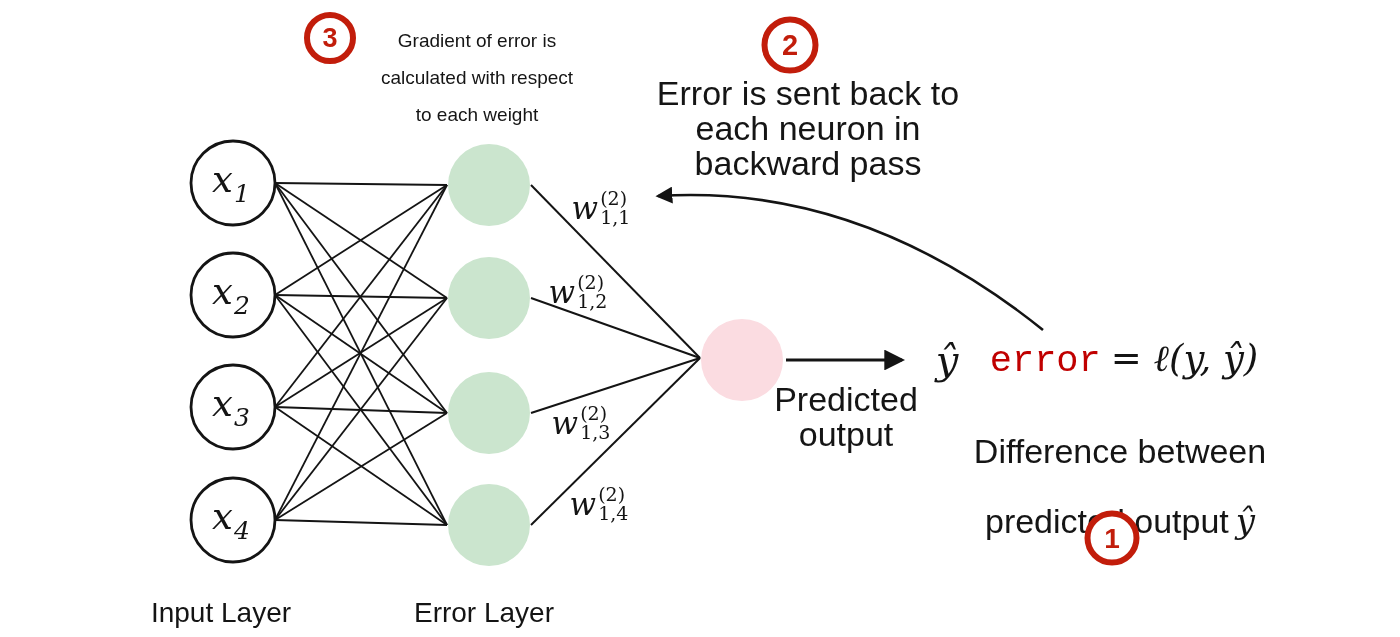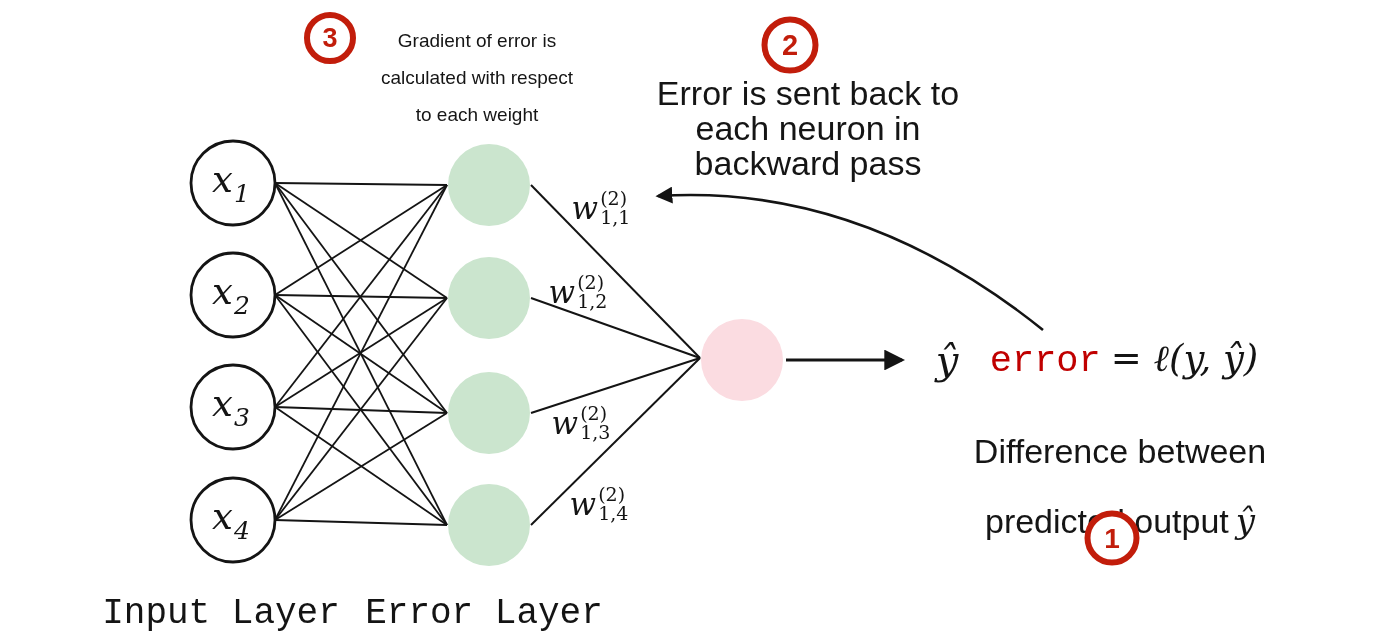--- a/index.html
+++ b/index.html
@@ -53,21 +53,21 @@
     background: #ffffff;
     box-sizing: border-box;
   }
 
   
   .formula { display: flex; align-items: baseline; font-size: 37px; white-space: nowrap; }
   .formula .err { font-family: Liberation Mono, monospace; color: #c00000; font-style: normal; }
   .formula .rest { font-family: "DejaVu Serif", serif; font-style: italic; margin-left: 10px; }
 
   .yhat { font-size: 40px; }
-  .layer-label { font-size: 36px; white-space: nowrap; font-family: Liberation Mono, monospace; }
+  .layer-label { font-size: 28px; white-space: nowrap; }
   .sym { margin-left: 7px; }
 </style>
 </head>
 <body>
 
 <div class="canvas">
 
   <svg class="layer-svg" width="1400" height="637" viewBox="0 0 1400 637">
     <defs>
       <marker id="arrow" viewBox="0 0 10 10" refX="8.5" refY="5" markerWidth="6.5" markerHeight="6.5" orient="auto-start-reverse">
@@ -150,20 +150,22 @@
   </div>
   <div class="abs centered wlabel" style="left:599px; top:504px;">
     <span class="wbase">w</span>
     <span class="supsub">
         <span>(2)</span>
         <span>1,4</span>
       </span>
   </div>
 
   <div class="abs centered math yhat" style="left:947px; top:360px;">ŷ</div>
+  <div class="abs centered caption" style="left:846px; top:417px;">Predicted
+output</div>
 
   <div class="abs centered formula" style="left:1124px; top:359px;">
     <span class="err">error</span>
     <span class="rest">= ℓ(y, ŷ)</span>
   </div>
 
   <div class="abs caption" style="left:900px; top:399px; width:440px;">
     <div>Difference between</div>
     <div><span>predicted output</span><span class="math sym">ŷ</span></div>
   </div>

